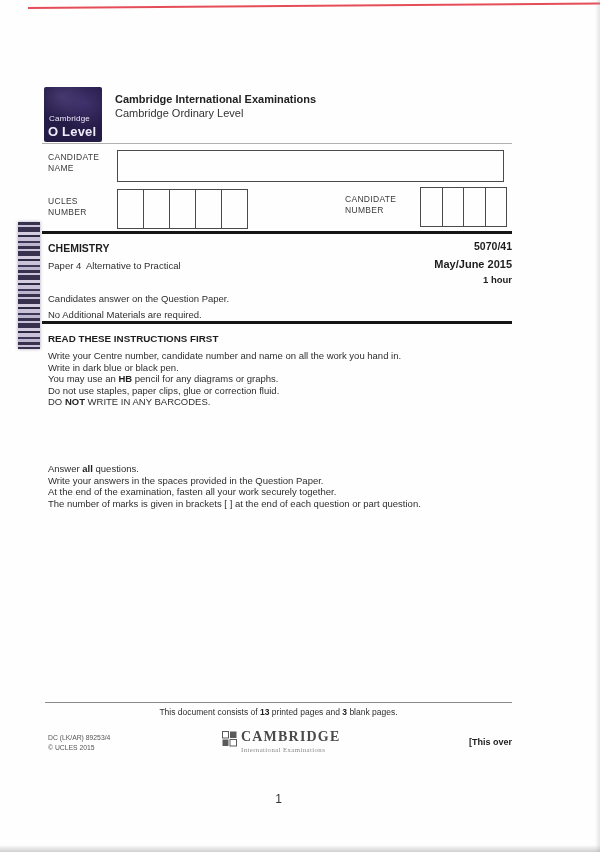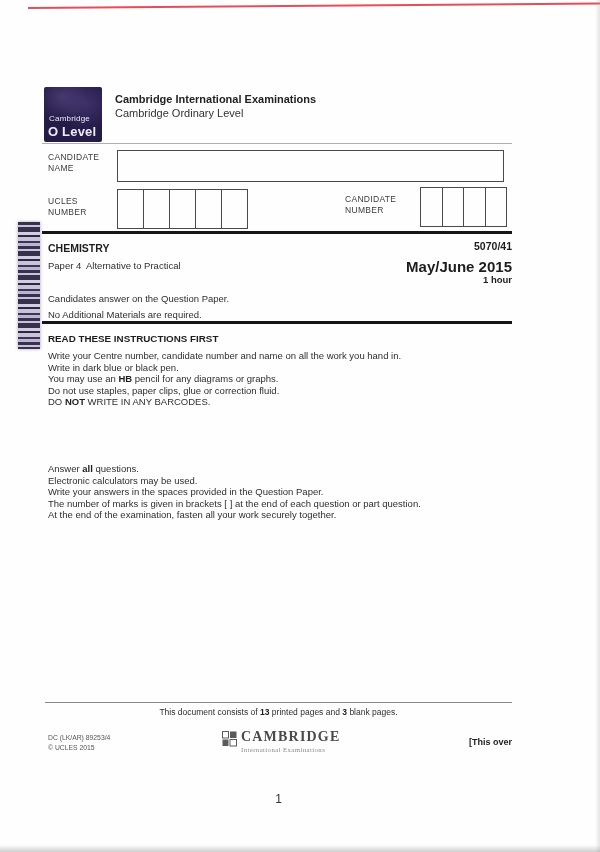--- a/index.html
+++ b/index.html
@@ -37,21 +37,21 @@
   .cellgrid .cell{height:38px;border-right:1px solid #4a4a4a;}
   .cellgrid .cell:last-child{border-right:none;}
   .centre-grid{left:117px;top:189px;}
   .centre-grid .cell{width:25px;}
   .candnum-grid{left:420px;top:187px;}
   .candnum-grid .cell{width:20.5px;}
 
   .subject{left:48px;top:242px;font-size:10.5px;font-weight:bold;color:#1d1d1d;}
   .papercode{right:88px;top:240px;font-size:10.5px;font-weight:bold;color:#1d1d1d;}
   .paperline{left:48px;top:260px;font-size:9.5px;white-space:pre;color:#2e2e2e;}
-  .session{right:88px;top:258px;font-size:15px;font-weight:bold;color:#1d1d1d;}
+  .session{right:88px;top:258px;font-size:11px;font-weight:bold;color:#1d1d1d;}
   .duration{right:88px;top:274px;font-size:9.5px;font-weight:bold;color:#1d1d1d;}
   .note{left:48px;font-size:9.5px;color:#2e2e2e;}
 
   .instr-head{left:48px;top:333px;font-size:9.8px;font-weight:bold;color:#1d1d1d;}
   .instr{left:48px;width:450px;font-size:9.5px;line-height:11.6px;color:#2e2e2e;}
   .instr b{color:#1d1d1d;}
 
   .barcode{left:18px;top:222px;width:22px;height:127px;background:#c9c2d8;
     background-image:repeating-linear-gradient(180deg,
       #37314e 0px,#37314e 3px,
@@ -131,24 +131,23 @@
   <div class="abs instr" style="top:350px;">
     <div>Write your Centre number, candidate number and name on all the work you hand in.</div>
     <div>Write in dark blue or black pen.</div>
     <div><span>You may use an </span><b>HB</b><span> pencil for any diagrams or graphs.</span></div>
     <div>Do not use staples, paper clips, glue or correction fluid.</div>
     <div><span>DO </span><b>NOT</b><span> WRITE IN ANY BARCODES.</span></div>
   </div>
 
   <div class="abs instr" style="top:419px;margin-top:44px;">
     <div><span>Answer </span><b>all</b><span> questions.</span></div>
-    <div>Electronic calculators may be used.</div>
     <div>Write your answers in the spaces provided in the Question Paper.</div>
+    <div>At the end of the examination, fasten all your work securely together.</div>
     <div>The number of marks is given in brackets [ ] at the end of each question or part question.</div>
-    <div>At the end of the examination, fasten all your work securely together.</div>
   </div>
 
   <div class="abs barcode"></div>
 
   <div class="abs rule-thin" style="left:45px;top:702px;width:467px;background:#8a8a8a;"></div>
   <div class="abs docnote"><span>This document consists of </span><b>13</b><span> printed pages and </span><b>3</b><span> blank pages.</span></div>
 
   <div class="abs dc">
     <div>DC (LK/AR) 89253/4</div>
     <div>© UCLES 2015</div>

